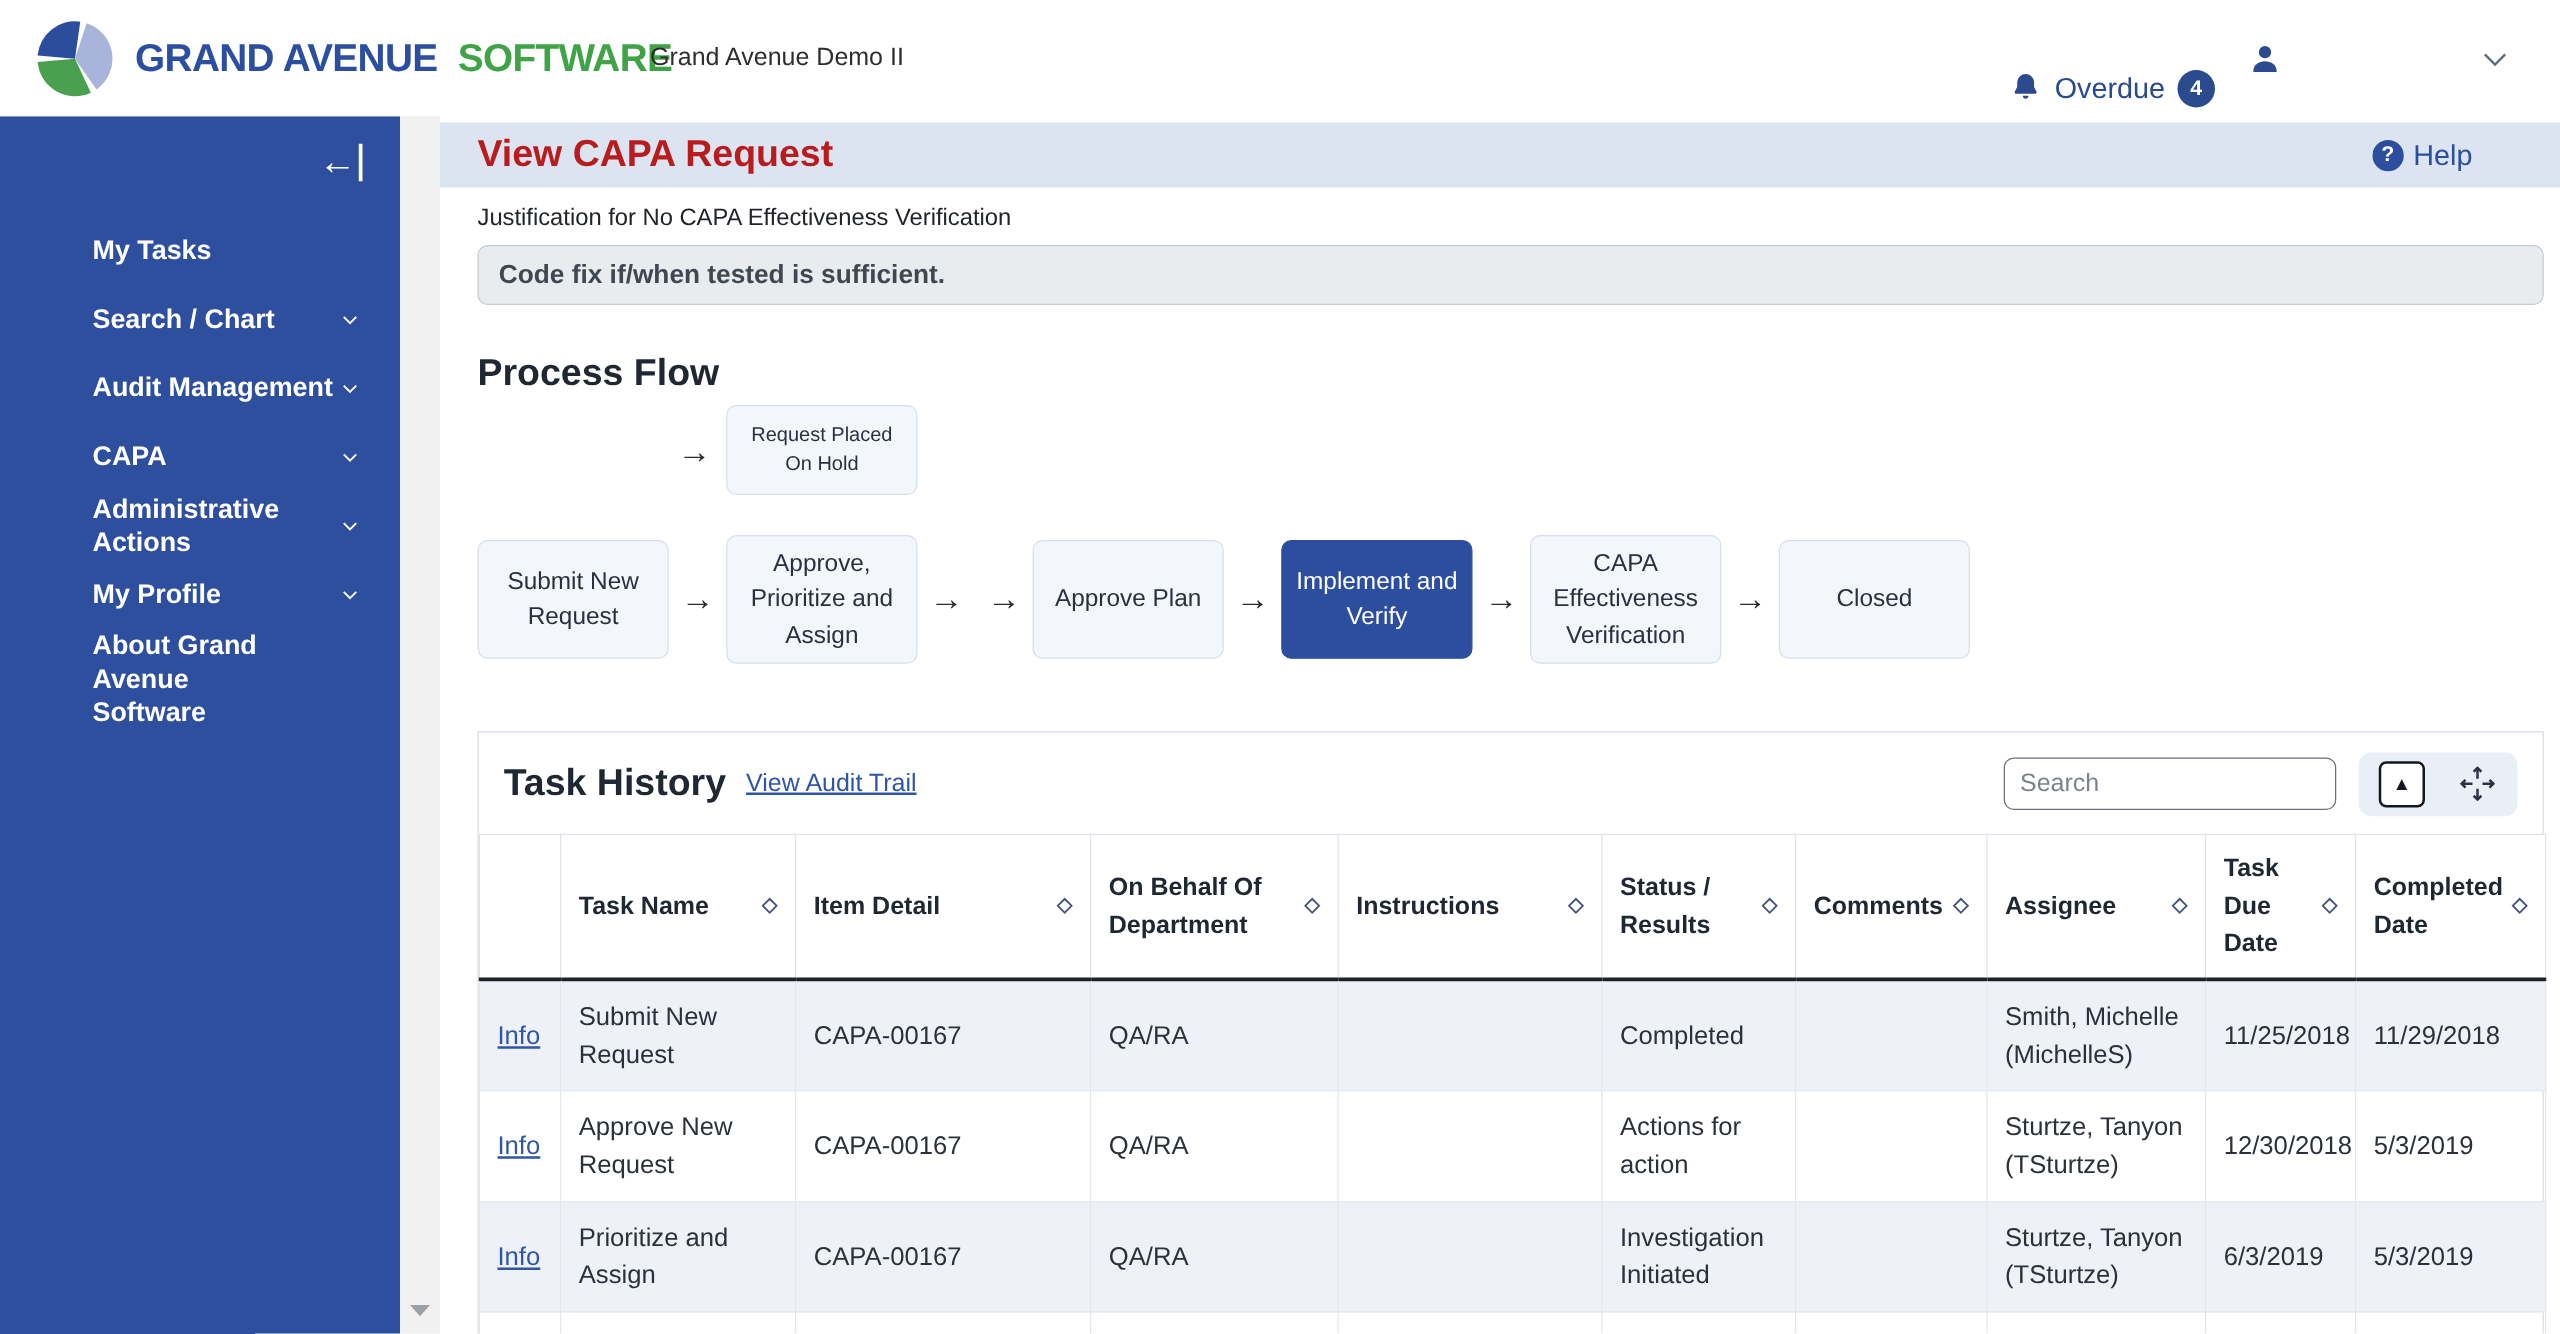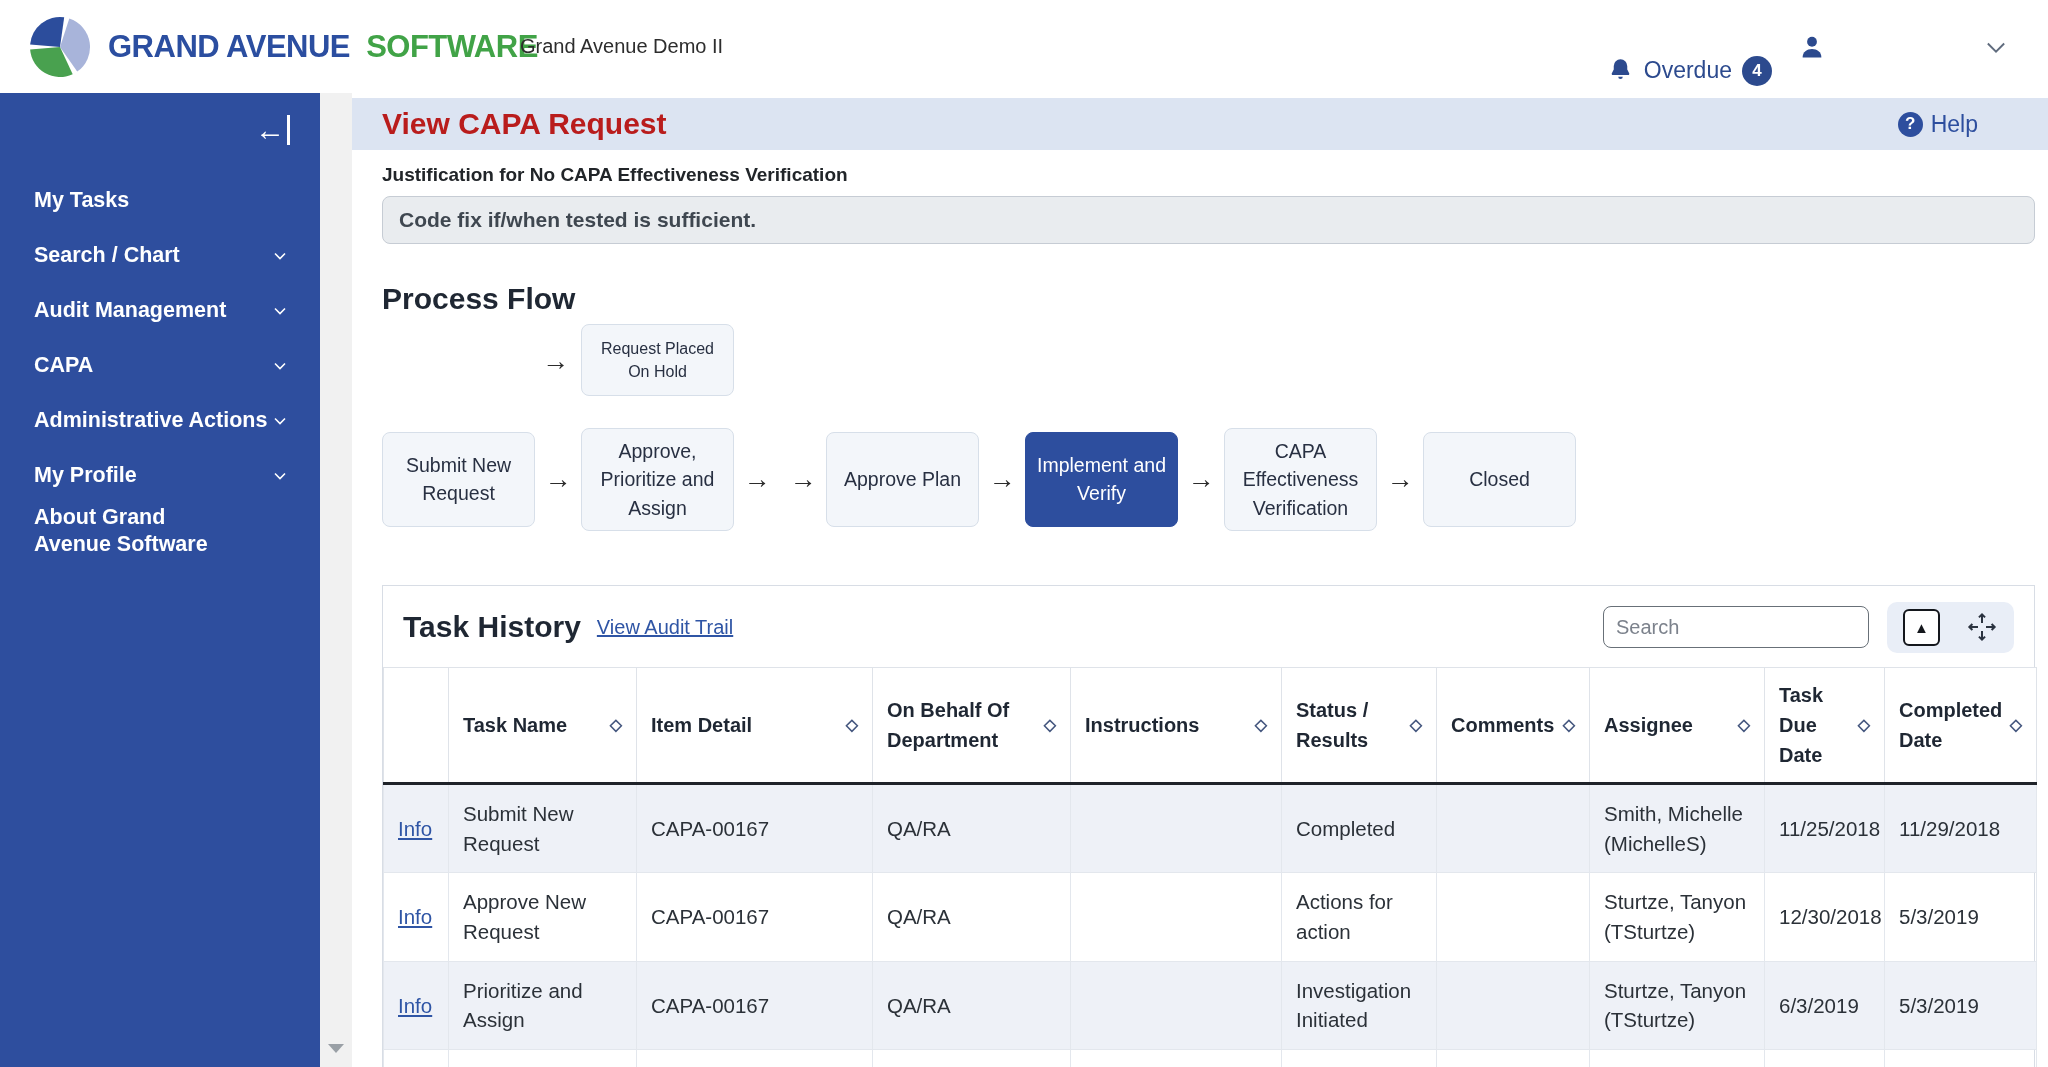--- a/index.html
+++ b/index.html
@@ -21,21 +21,21 @@
     font-size:17px; font-weight:bold; display:flex; align-items:center; justify-content:center; }
   .top-chevron { margin-left:130px; margin-right:10px; }
 
   
   .main-row { display:flex; height:974px; }
   .sidebar { width:320px; background:#2e4e9e; color:#fff; flex:none; padding-top:22px; }
   .collapse-row { display:flex; justify-content:flex-end; padding-right:30px; align-items:center; }
   .collapse-icon { display:flex; align-items:center; color:#fff; cursor:pointer; }
   .collapse-icon .arr { font-size:30px; line-height:1; }
   .collapse-icon .bar { width:3px; height:30px; background:#fff; margin-left:2px; }
-  .nav { margin-top:28px; padding:0 30px 0 34px; }
+  .nav { margin-top:28px; padding:0 30px 0 34px;margin-left:40px; }
   .nav-item { display:flex; align-items:center; min-height:55px; font-size:21.5px; font-weight:bold;
     color:#fff; cursor:pointer; line-height:1.25; }
   .nav-item .chev { margin-left:auto; display:flex; }
   .nav-item.about { padding-right:60px; }
 
   .scroll-strip { width:32px; background:#f1f1f1; flex:none; position:relative; }
   .scroll-strip .down-tri { position:absolute; bottom:14px; left:50%; transform:translateX(-50%);
     width:0; height:0; border-left:8px solid transparent; border-right:8px solid transparent;
     border-top:9px solid #9aa0a6; }
 
@@ -45,21 +45,21 @@
   .band { margin-top:5px; height:52px; background:#dce4f2; display:flex; align-items:center;
     padding:0 70px 0 30px; }
   .band-title { font-size:30px; font-weight:bold; color:#b91c1c; }
   .help { margin-left:auto; display:flex; align-items:center; gap:8px; cursor:pointer; }
   .help-q { width:25px; height:25px; border-radius:50%; background:#2d4e9e; color:#fff; font-size:17px;
     font-weight:bold; display:flex; align-items:center; justify-content:center; }
   .help-label { font-size:23px; font-weight:500; color:#2d4e9e; }
 
   .pad { padding:0 15px 0 30px; }
 
-  .just-label { margin-top:14px; font-size:19px; font-weight:bold; color:#212529; }
+  .just-label { margin-top:14px; font-size:19px; font-weight:normal; color:#212529; }
   .just-input { margin-top:10px; width:1653px; height:48px; background:#e9ecef; border:1px solid #c6ccd4;
     border-radius:8px; font-size:21px; color:#3f4750; padding:0 16px; font-family:"Liberation Sans", sans-serif;font-weight:bold; }
 
   .pf-title { margin:38px 0 0 0; font-size:30px; font-weight:bold; color:#1f2733; }
 
   
   .flow { position:relative; margin-top:8px; padding-top:104px; }
   .flow-row { display:flex; align-items:center; }
   .step { width:153px; min-height:95px; background:#f3f6fa; border:1px solid #d7dfe9; border-radius:8px;
     display:flex; align-items:center; justify-content:center; text-align:center; font-size:19.5px;

